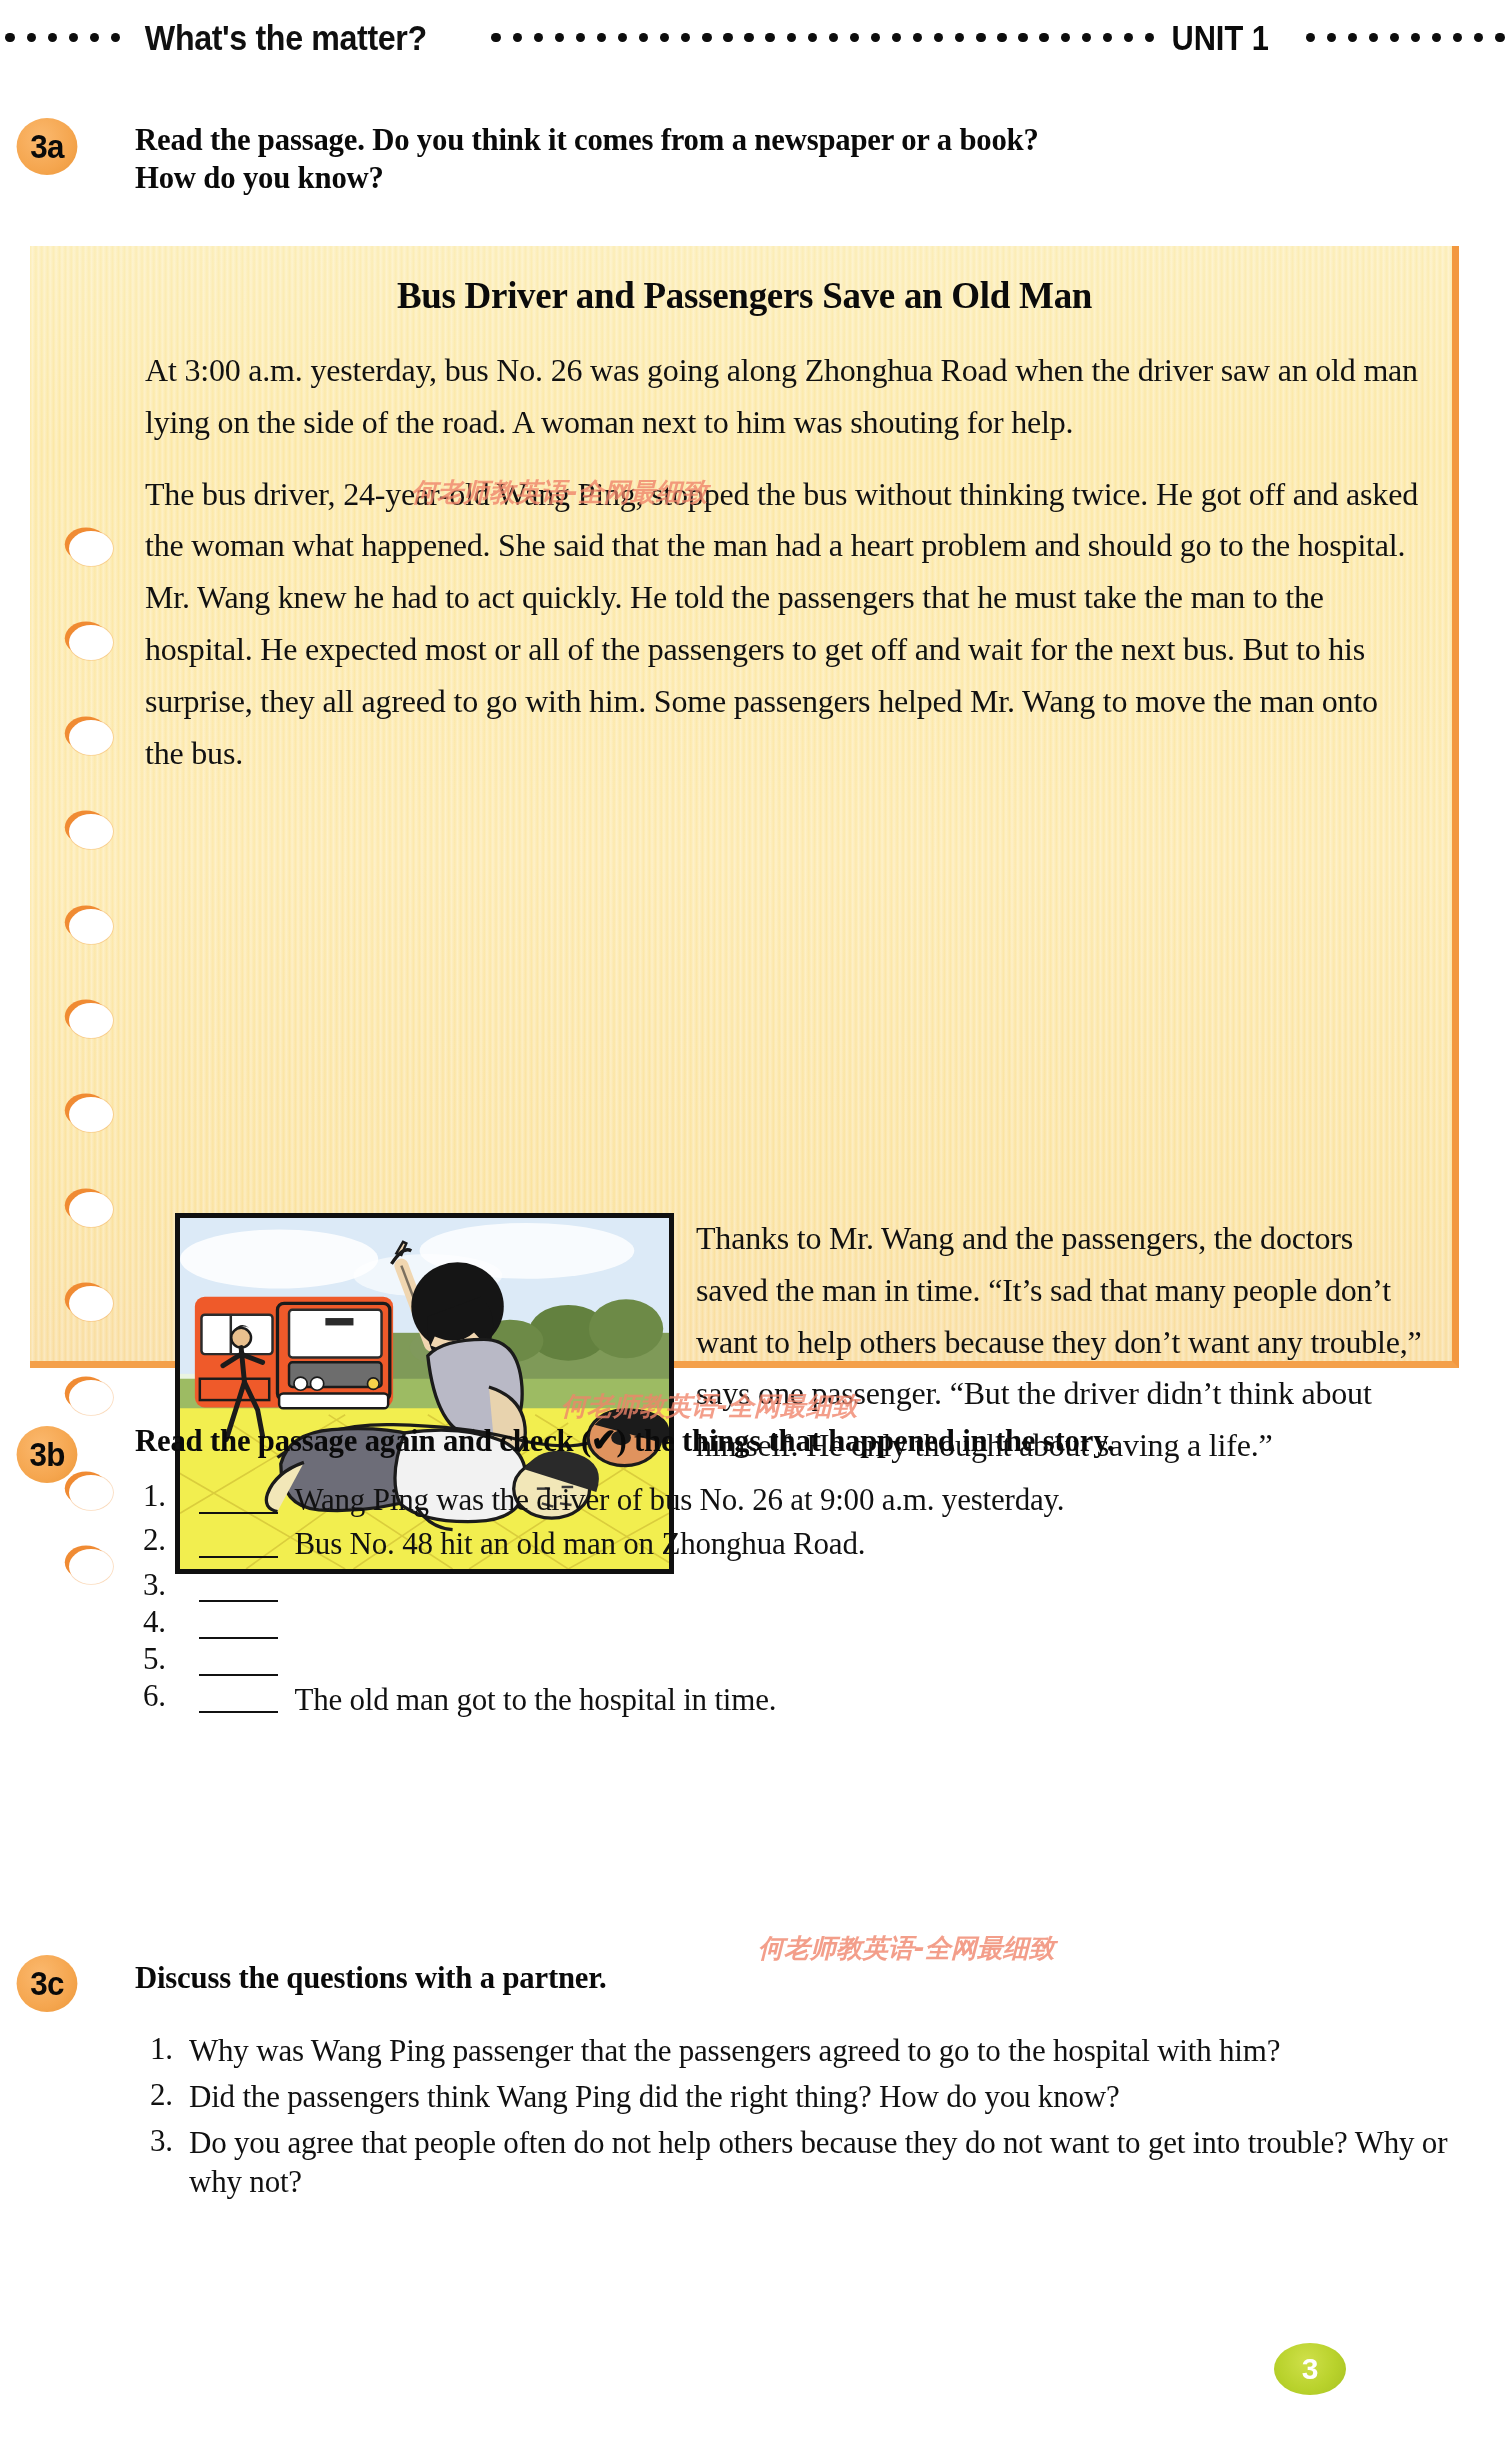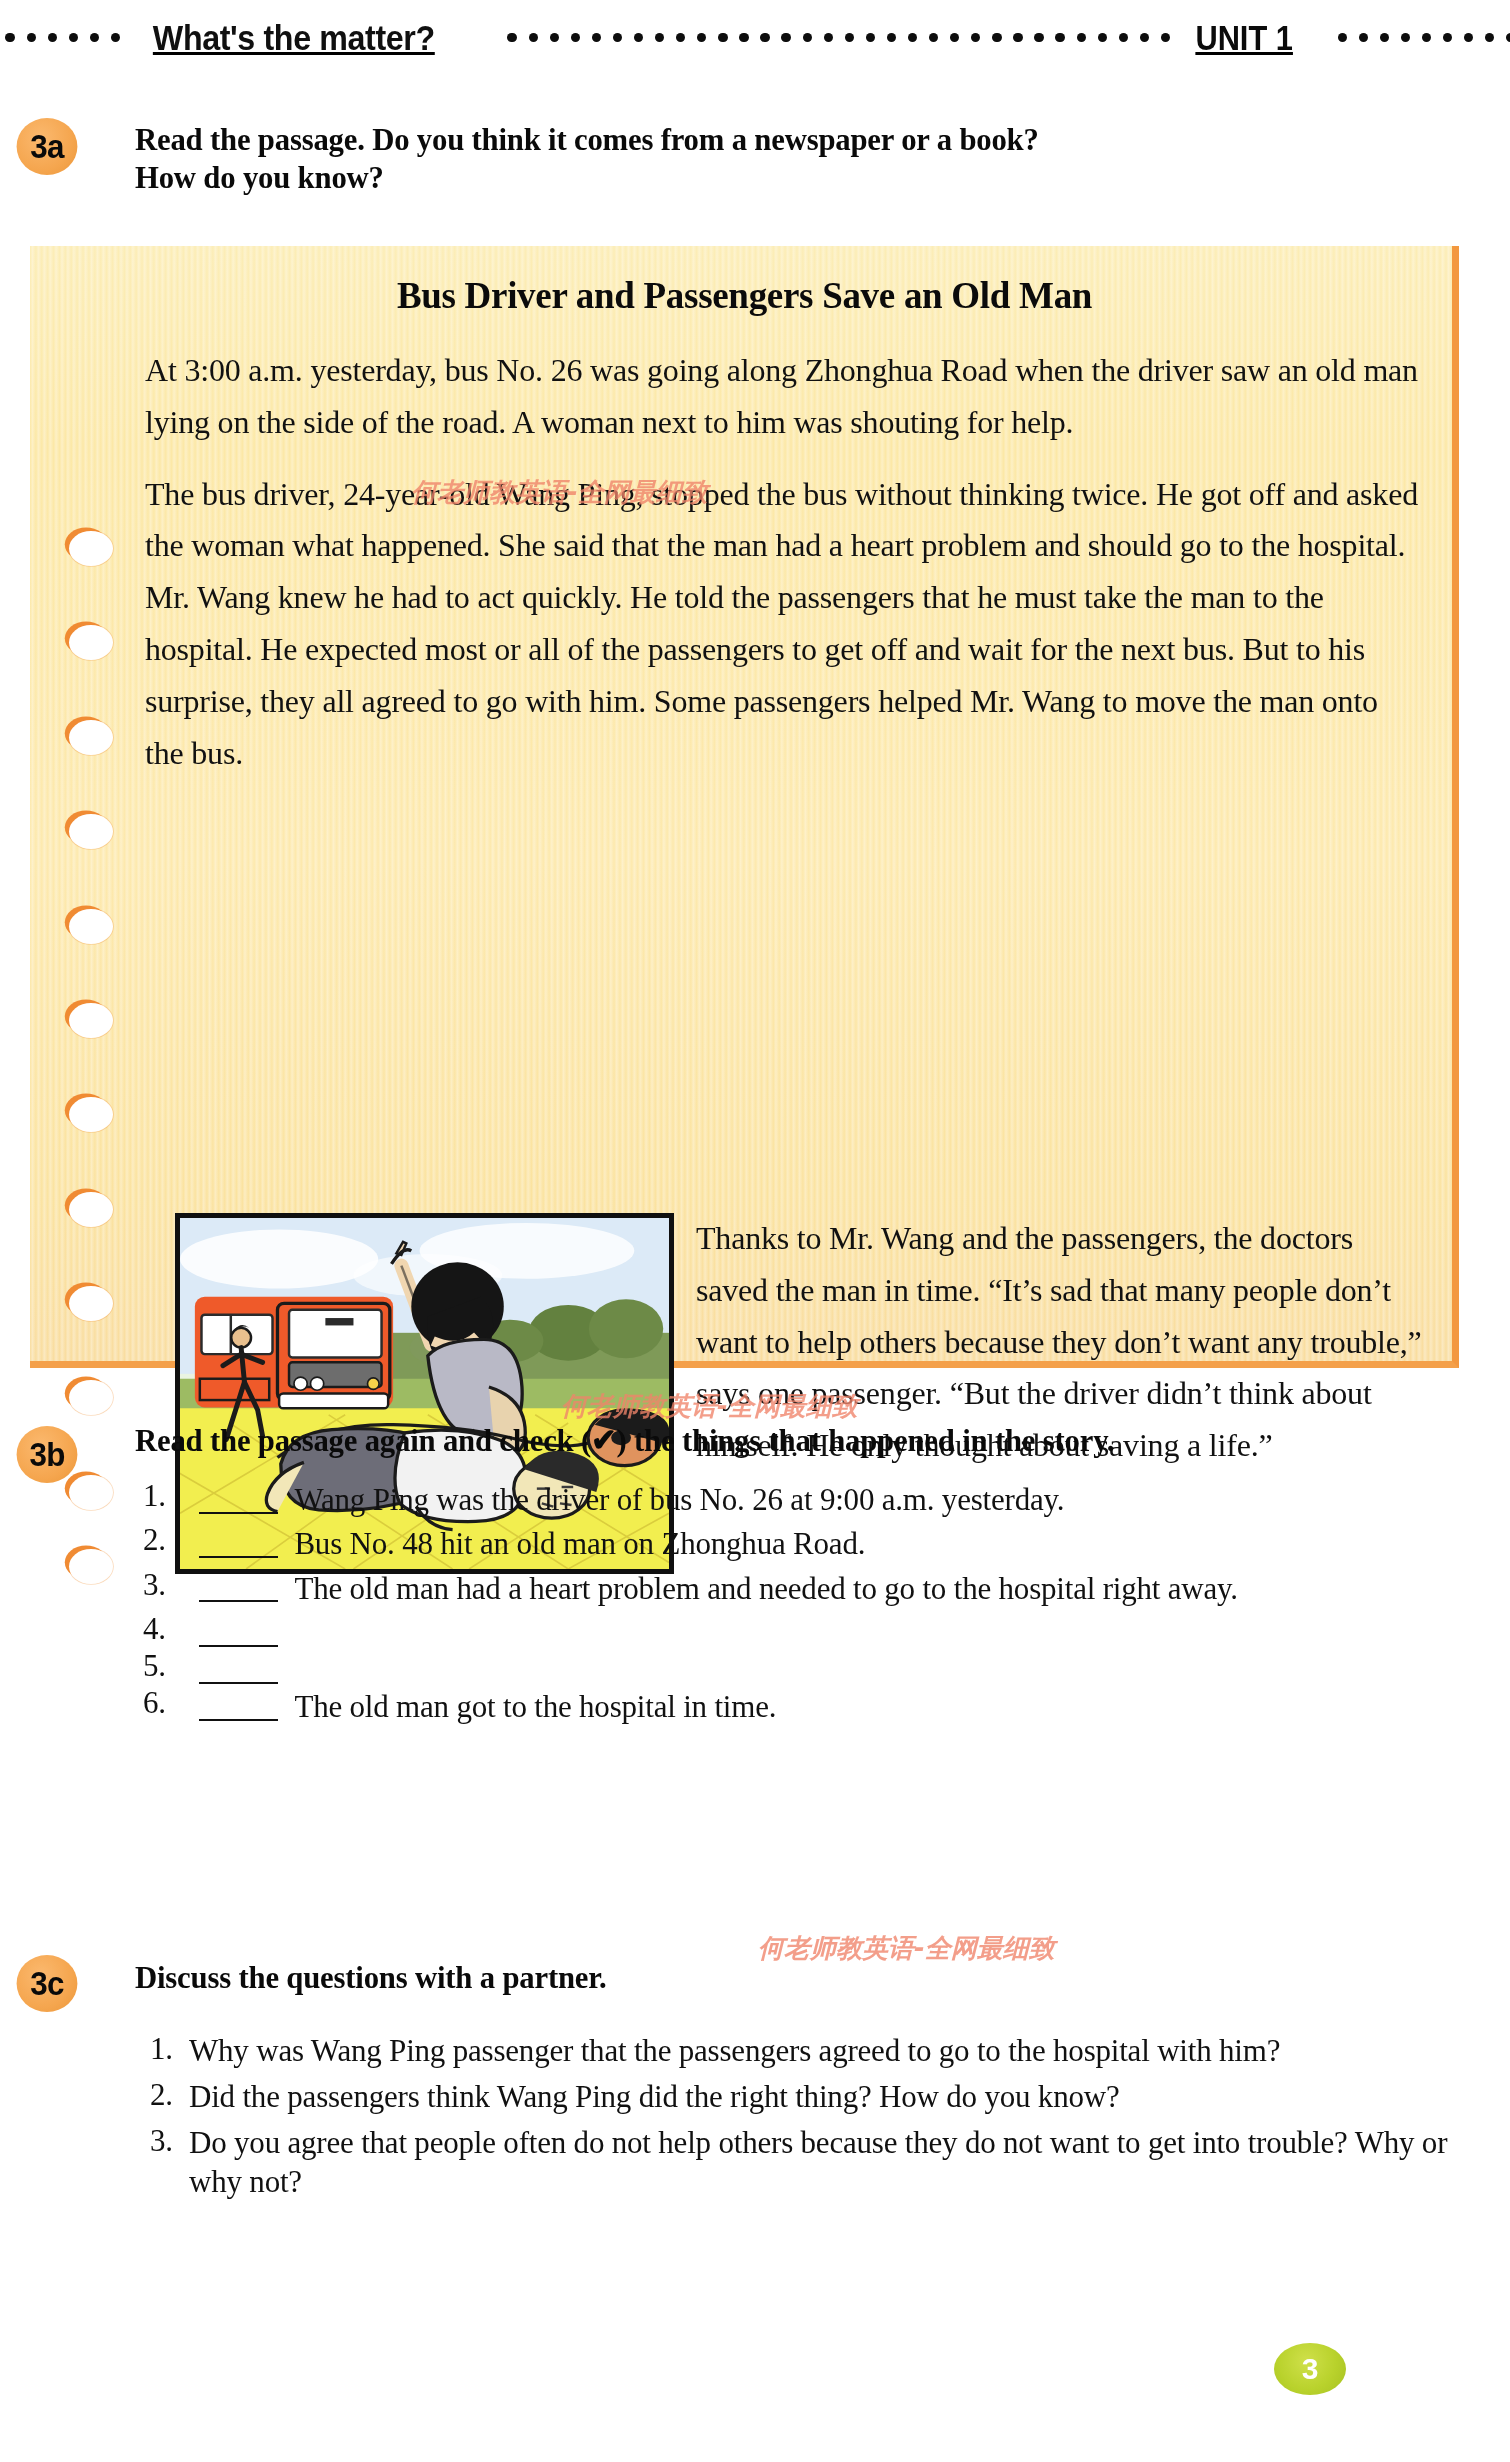--- a/index.html
+++ b/index.html
@@ -16,23 +16,22 @@
   }
 
   
   .runhead {
     position: absolute;
     left: 0; top: 11.8px;
     width: 1510px;
     height: 52px;
     display: flex;
     align-items: center;
-    gap: 16px;
+    gap: 8px;
     overflow: hidden;
-    text-decoration: underline;
   }
   .dots {
     flex: 0 0 auto;
     height: 52px;
     display: flex;
     align-items: center;
     overflow: hidden;
   }
   .dots i {
     display: block;
@@ -457,21 +456,20 @@
     <span class="check-text">Wang Ping was the driver of bus No. 26 at 9:00 a.m. yesterday.</span>
   </div>
   <div class="check-row">
     <span class="check-num">2.</span>
     <span class="check-blank"></span>
     <span class="check-text">Bus No. 48 hit an old man on Zhonghua Road.</span>
   </div>
   <div class="check-row">
     <span class="check-num">3.</span>
     <span class="check-blank"></span>
-    <span class="check-text">The old man had a heart problem and needed to go to the hospital right away.</span>
   </div>
   <div class="check-row">
     <span class="check-num">4.</span>
     <span class="check-blank"></span>
   </div>
   <div class="check-row">
     <span class="check-num">5.</span>
     <span class="check-blank"></span>
   </div>
   <div class="check-row">

